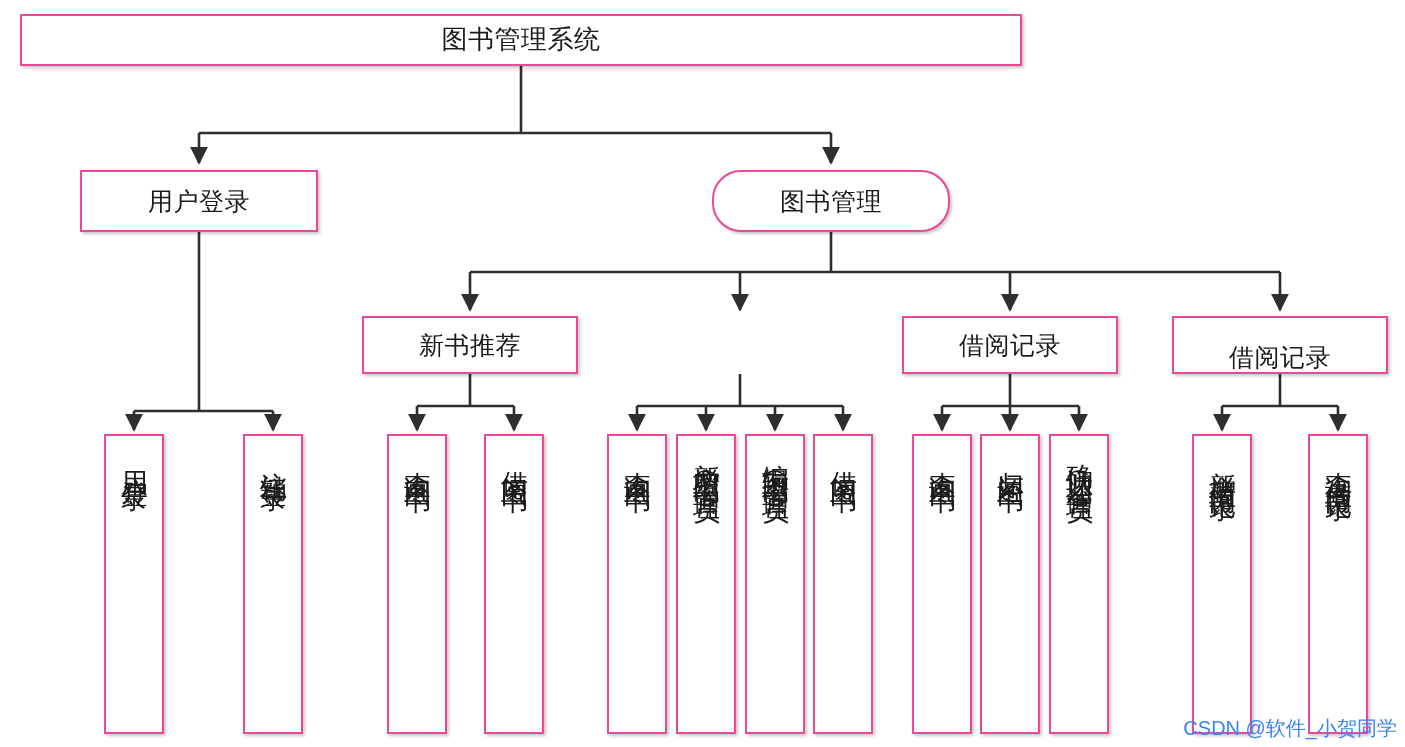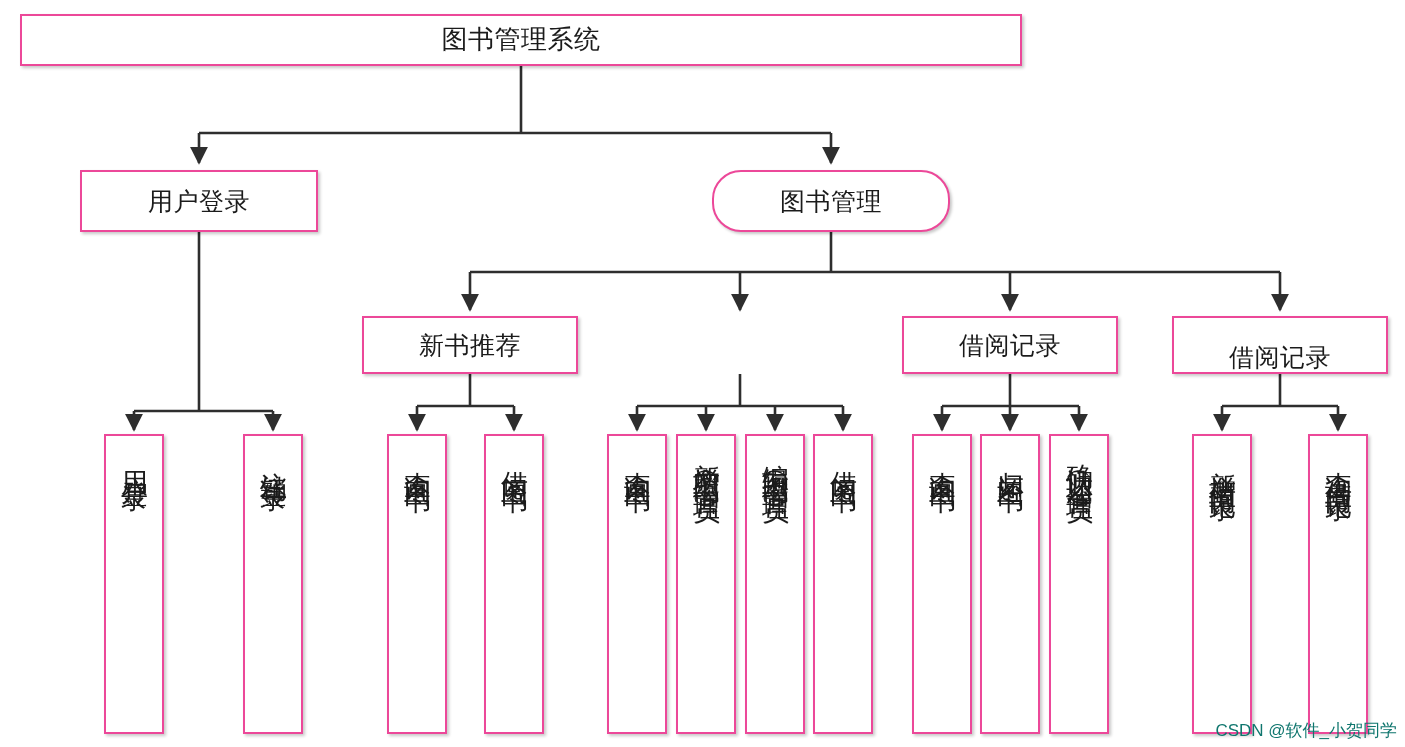--- a/index.html
+++ b/index.html
@@ -56,22 +56,22 @@
     line-height:1;
     letter-spacing:5px;
     white-space:normal;
     max-height:282px;
   }
   .node.v.tall .lbl{max-height:292px;}
   #watermark{
     position:absolute;
     right:8px;
     bottom:5px;
-    font-size:17px;
-    color:#0f766e;
+    font-size:20px;
+    color:#3b82f6;
     white-space:nowrap;
     user-select:none;
   }
 </style>
 </head>
 <body>
 
 <div id="canvas">
 
   <svg id="wires" viewBox="0 0 1405 747" xmlns="http://www.w3.org/2000/svg">

